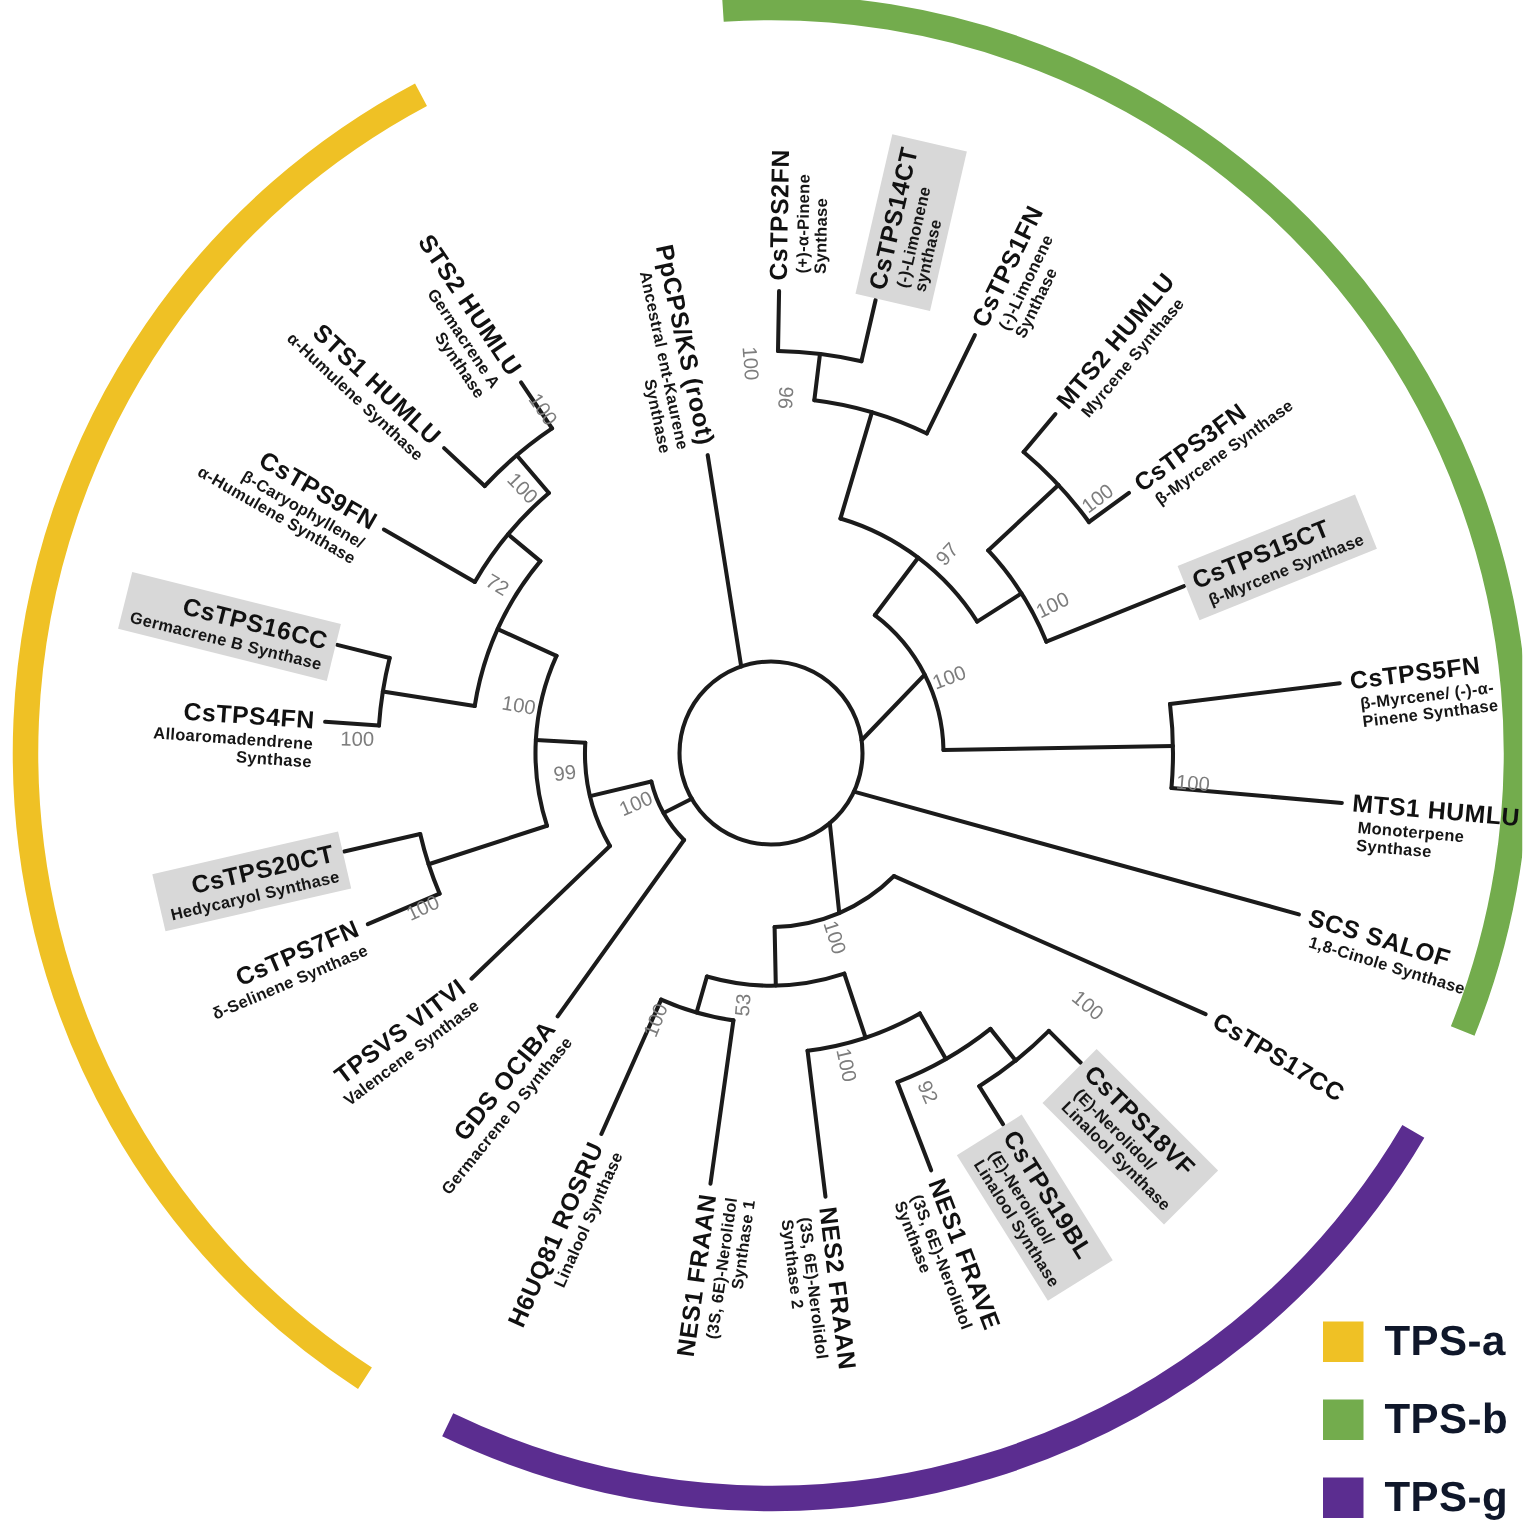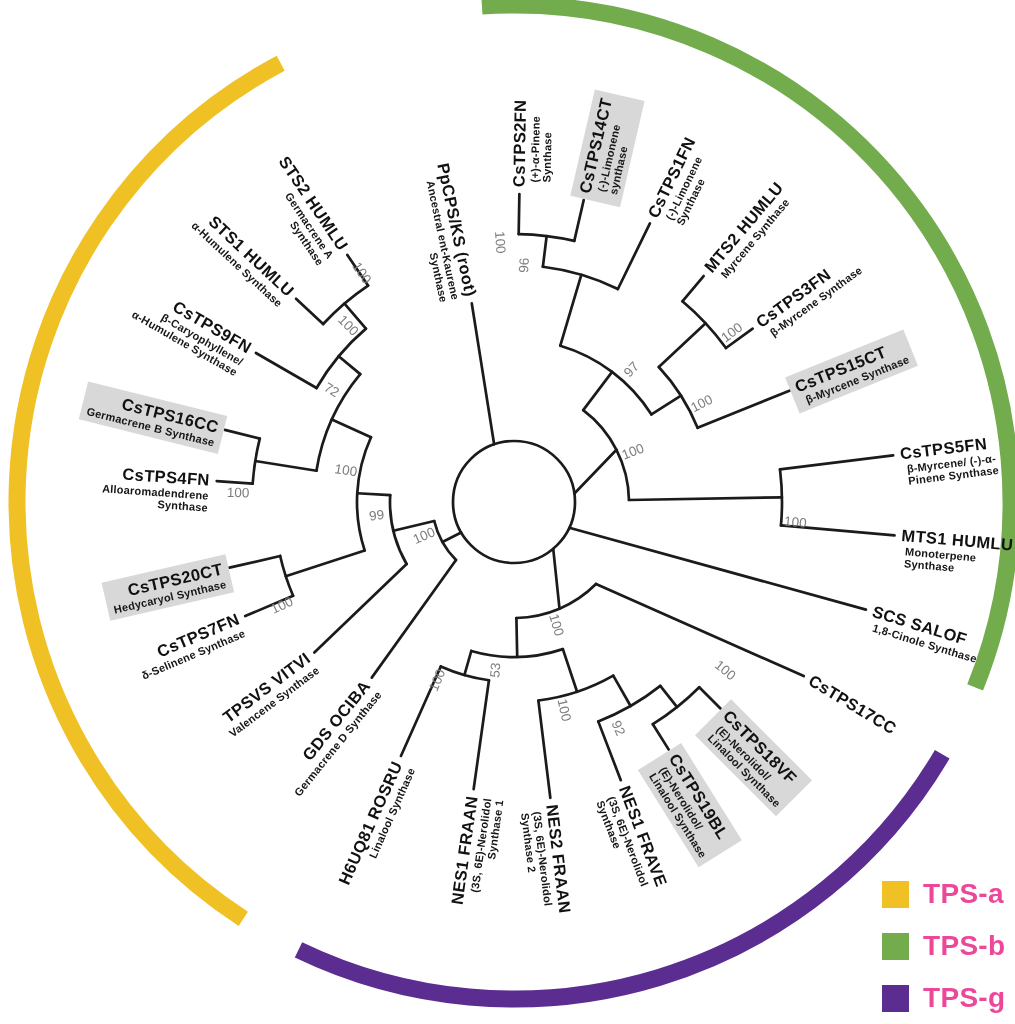--- a/index.html
+++ b/index.html
@@ -5,21 +5,21 @@
   html,body{margin:0;padding:0;background:#ffffff;}
   .stage{position:relative;width:1015px;height:1024px;background:#ffffff;overflow:hidden;
          font-family:"Liberation Sans",sans-serif;}
   svg{position:absolute;left:0;top:0;}
   .tname{font-family:"Liberation Sans",sans-serif;font-weight:700;font-size:16.5px;fill:#111;letter-spacing:.4px;}
   .tdesc{font-family:"Liberation Sans",sans-serif;font-weight:700;font-size:11px;fill:#161616;letter-spacing:.2px;}
   .bs{font-family:"Liberation Sans",sans-serif;font-weight:400;font-size:13.5px;fill:#7d7d7d;}
   .legend{position:absolute;left:882px;top:878px;display:flex;flex-direction:column;gap:20px;}
   .legend-row{display:flex;align-items:center;gap:14px;}
   .swatch{width:27px;height:27px;display:inline-block;}
-  .legend-label{font-weight:700;font-size:28px;color:#ec4899;letter-spacing:.3px;}
+  .legend-label{font-weight:700;font-size:28px;color:#0f172a;letter-spacing:.3px;}
 </style>
 </head>
 <body>
 
 <div class="stage">
   <svg id="tree-svg" width="1015" height="1024" viewBox="0 0 1015 1024">
       <g>
         <path d="M 243.31 918.82 A 497 497 0 0 1 280.67 63.18" fill="none" stroke="#EFC125" stroke-width="17"></path>
         <path d="M 481.93 6.04 A 497 497 0 0 1 975.13 687.37" fill="none" stroke="#73AC4D" stroke-width="17"></path>
         <path d="M 942.23 754.25 A 497 497 0 0 1 298.47 949.84" fill="none" stroke="#5B2D90" stroke-width="17"></path>

